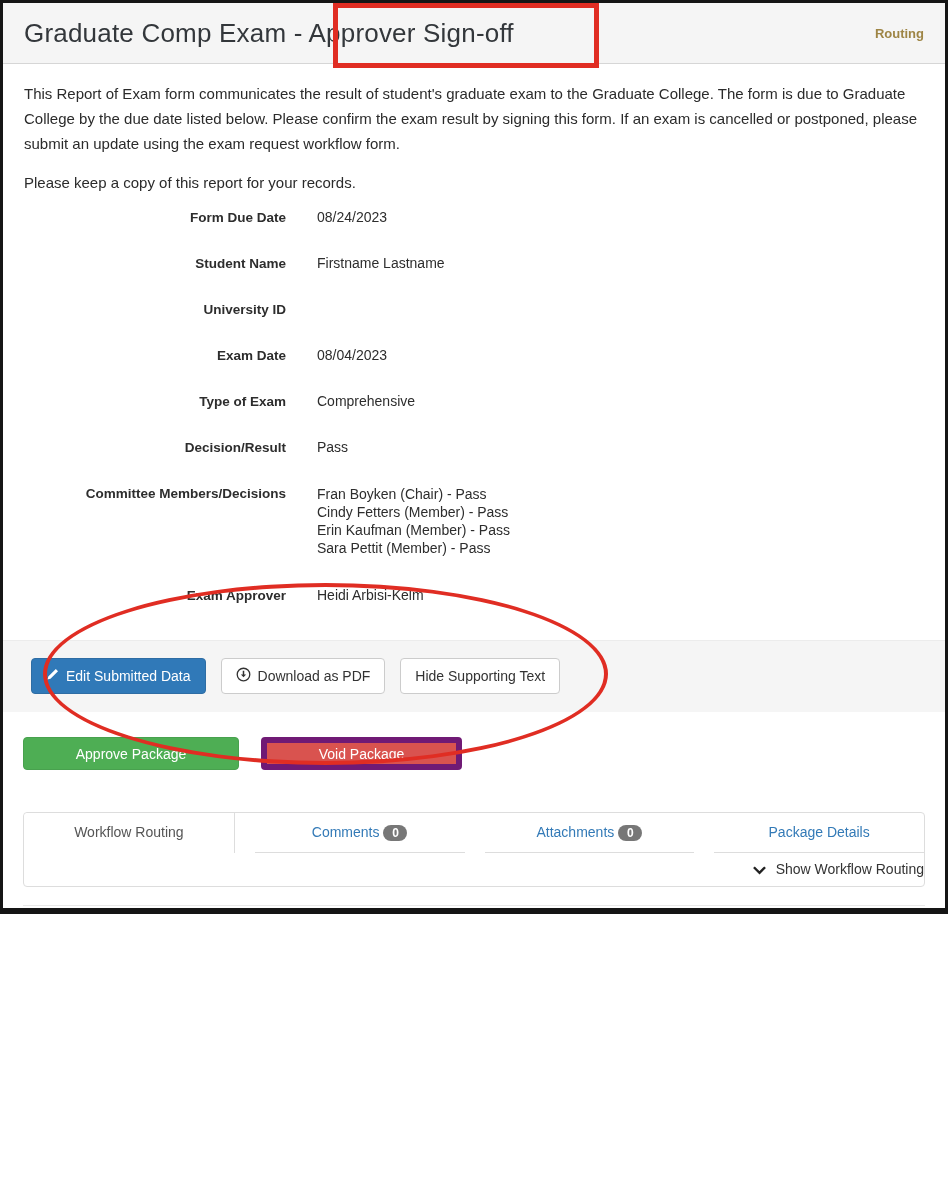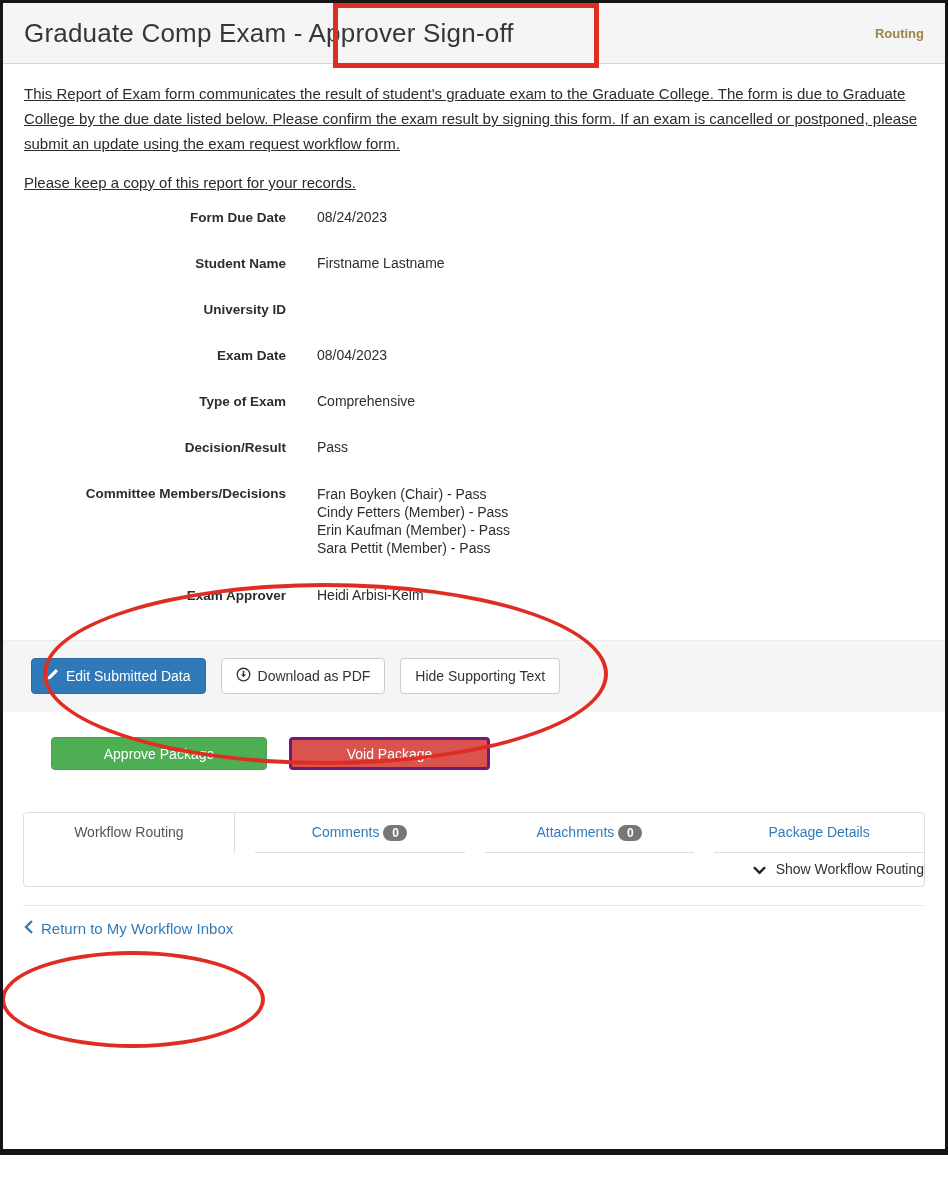--- a/index.html
+++ b/index.html
@@ -1,28 +1,28 @@
 <!DOCTYPE html>
 <html><head>
 <meta charset="utf-8">
 <style>
   html,body{margin:0;padding:0;background:#fff;}
   body{font-family:"Liberation Sans","DejaVu Sans",sans-serif;color:#333;}
-  .frame{position:relative;width:948px;height:1155px;box-sizing:border-box;
+  .frame{position:relative;width:948px;height:914px;box-sizing:border-box;
          border:3px solid #151515;border-bottom-width:6px;background:#fff;overflow:hidden;}
 
   
   .hdr{height:61px;background:#f5f5f5;border-bottom:1px solid #d6d6d6;
        display:flex;align-items:center;justify-content:space-between;padding:0 21px;box-sizing:border-box;}
   .hdr-title{font-size:26px;color:#33373b;letter-spacing:.2px;}
   .hdr-routing{font-size:13px;font-weight:bold;color:#9e8545;text-decoration:none;}
 
   
   .intro{padding:17px 21px 0;font-size:15px;line-height:25px;color:#2b2b2b;}
-  .intro p{margin:0 0 14px;text-decoration:underline;}
+  .intro p{margin:0 0 14px;}
 
   
   .form{}
   .frow{display:flex;align-items:flex-start;margin-bottom:30px;}
   .flabel{width:283px;flex-shrink:0;text-align:right;font-weight:bold;font-size:13.5px;color:#2d2d2d;padding-top:1px;}
   .fvalue{margin-left:31px;font-size:14px;color:#2d2d2d;}
   .person-name{font-weight:bold;font-size:15px;color:#222;margin-bottom:2px;}
   .person-line{color:#9b9b9b;font-size:14px;line-height:20px;}
   .person-email{color:#4189c7;font-size:14px;line-height:20px;text-decoration:none;display:block;}
   .committee div{line-height:18px;}
@@ -34,24 +34,24 @@
        padding:8px 14px;cursor:pointer;box-sizing:border-box;background:#fff;border:1px solid #ccc;color:#333;}
   .btn-primary{background:#3079b8;border-color:#2e6da4;color:#fff;}
   .icon-svg{display:inline-block;vertical-align:middle;}
 
   
   .wf-bar{margin-top:22px;height:33px;background:#fcf2a6;display:flex;align-items:center;
           justify-content:space-between;padding:0 20px;font-size:15px;color:#5d5d49;}
   .wf-underline{border-bottom:1px solid #6e6e5a;}
 
   
-  .pkg-actions{margin-top:25px;padding:0 20px;display:flex;margin-left:28px;}
+  .pkg-actions{margin-top:25px;padding:0 20px;display:flex;}
   .btn-approve{width:216px;height:33px;border-radius:4px;border:1px solid #48a14e;background:#4eae54;
                color:#fff;font-size:14px;display:flex;align-items:center;justify-content:center;cursor:pointer;}
-  .btn-void{width:201px;height:33px;border-radius:4px;border:3px solid #701a75;background:#d9534f;
+  .btn-void{width:201px;height:33px;border-radius:4px;border:6px solid #701a75;background:#d9534f;
             color:#fff;font-size:14px;display:flex;align-items:center;justify-content:center;cursor:pointer;margin-left:22px;}
 
   
   .tabs-panel{margin:42px 20px 0;border:1px solid #ddd;border-radius:4px;}
   .tabs-row{display:flex;gap:20px;}
   .tab-cell{flex:1;text-align:center;padding:11px 0;font-size:14px;color:#337ab7;
             border-bottom:1px solid #ddd;cursor:pointer;}
   .tab-cell.active{color:#555;background:#fff;border-bottom:none;border-right:1px solid #ddd;
                    border-top-left-radius:4px;cursor:default;}
   .badge{display:inline-block;min-width:10px;background:#777;color:#fff;font-size:12px;font-weight:bold;

